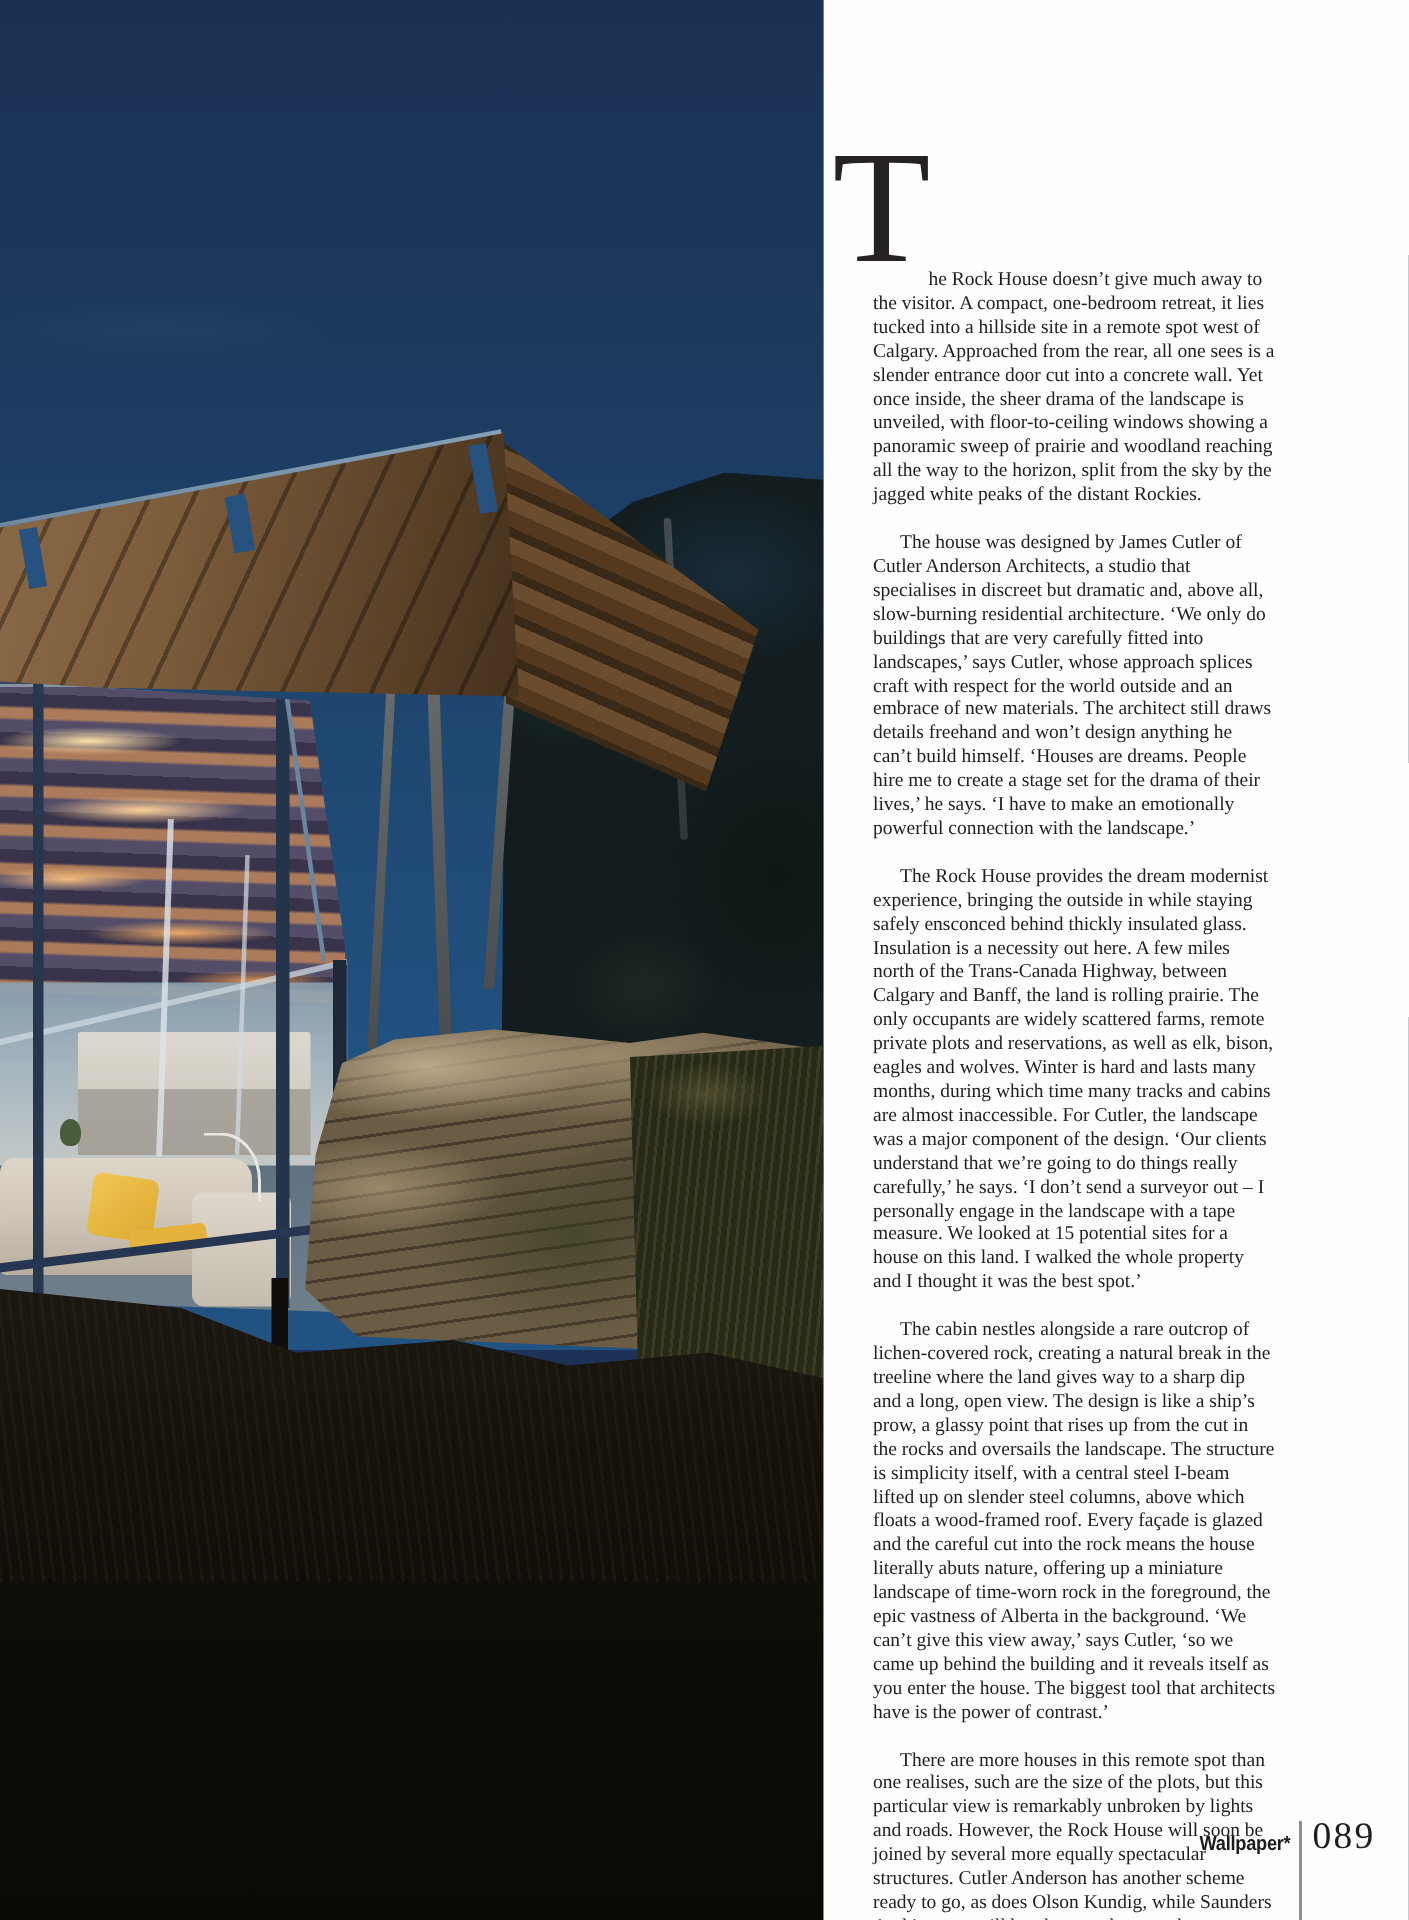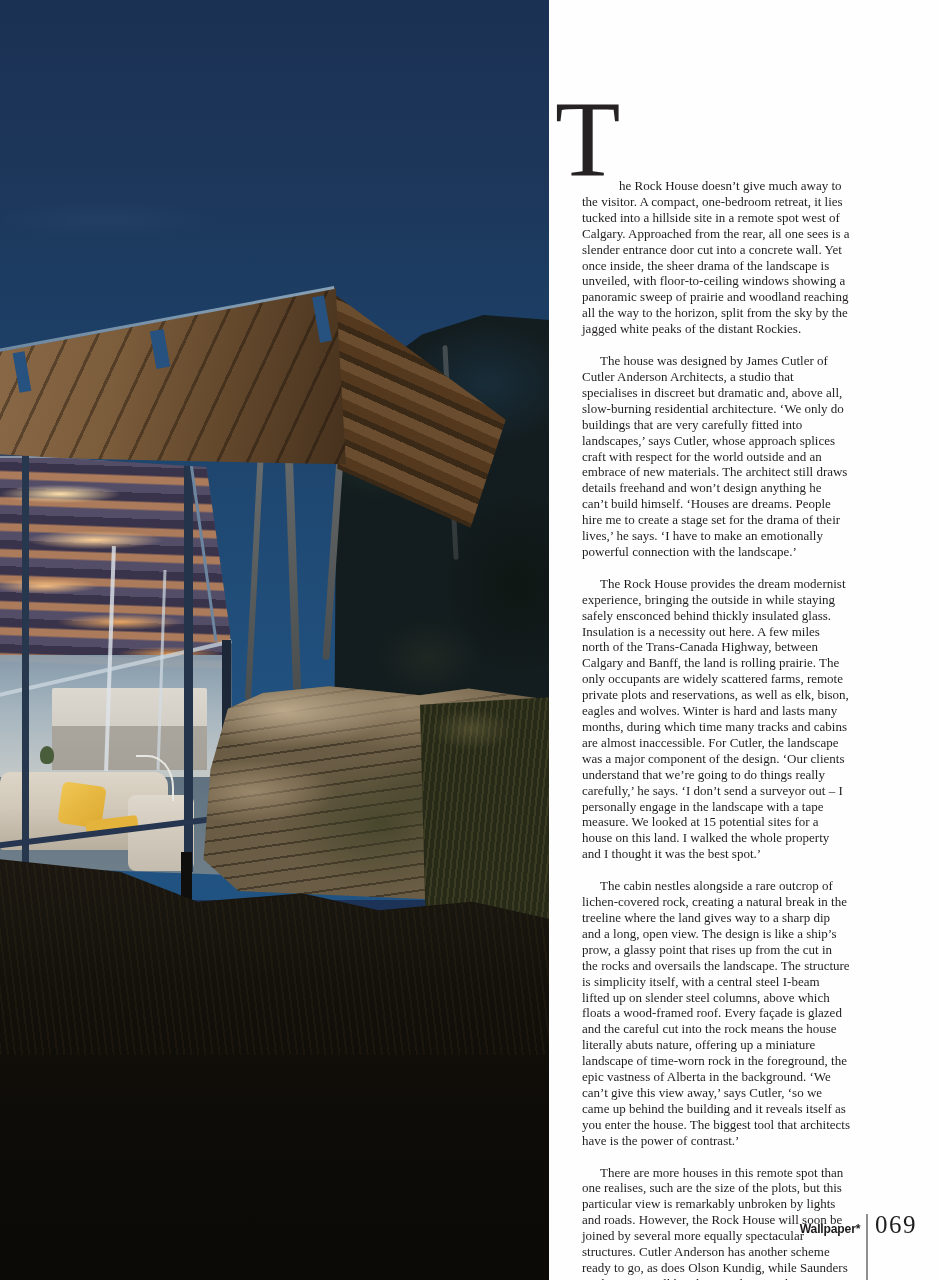--- a/index.html
+++ b/index.html
@@ -177,15 +177,15 @@
     <p class="pind">The house was designed by James Cutler of Cutler Anderson Architects, a studio that specialises in discreet but dramatic and, above all, slow-burning residential architecture. ‘We only do buildings that are very carefully fitted into landscapes,’ says Cutler, whose approach splices craft with respect for the world outside and an embrace of new materials. The architect still draws details freehand and won’t design anything he can’t build himself. ‘Houses are dreams. People hire me to create a stage set for the drama of their lives,’ he says. ‘I have to make an emotionally powerful connection with the landscape.’</p>
     <p class="pind">The Rock House provides the dream modernist experience, bringing the outside in while staying safely ensconced behind thickly insulated glass. Insulation is a necessity out here. A few miles north of the Trans-Canada Highway, between Calgary and Banff, the land is rolling prairie. The only occupants are widely scattered farms, remote private plots and reservations, as well as elk, bison, eagles and wolves. Winter is hard and lasts many months, during which time many tracks and cabins are almost inaccessible. For Cutler, the landscape was a major component of the design. ‘Our clients understand that we’re going to do things really carefully,’ he says. ‘I don’t send a surveyor out – I personally engage in the landscape with a tape measure. We looked at 15 potential sites for a house on this land. I walked the whole property and I thought it was the best spot.’</p>
     <p class="pind">The cabin nestles alongside a rare outcrop of lichen-covered rock, creating a natural break in the treeline where the land gives way to a sharp dip and a long, open view. The design is like a ship’s prow, a glassy point that rises up from the cut in the rocks and oversails the landscape. The structure is simplicity itself, with a central steel I-beam lifted up on slender steel columns, above which floats a wood-framed roof. Every façade is glazed and the careful cut into the rock means the house literally abuts nature, offering up a miniature landscape of time-worn rock in the foreground, the epic vastness of Alberta in the background. ‘We can’t give this view away,’ says Cutler, ‘so we came up behind the building and it reveals itself as you enter the house. The biggest tool that architects have is the power of contrast.’</p>
     <p class="pind"><span>There are more houses in this remote spot than one realises, such are the size of the plots, but this particular view is remarkably unbroken by lights and roads. However, the Rock House will soon be joined by several more equally spectacular structures. Cutler Anderson has another scheme ready to go, as does Olson Kundig, while Saunders Architecture will break ground on two houses once the ground thaws in the spring.</span>
       <span class="star">✱</span>
       <span class="weblink">cutler-anderson.com</span></p>
   </div>
 
   <div class="footer-brand">Wallpaper*</div>
   <div class="footer-rule"></div>
-  <div class="footer-page">069</div>
+  <div class="footer-page">089</div>
 
 </div>
 
 </body></html>

